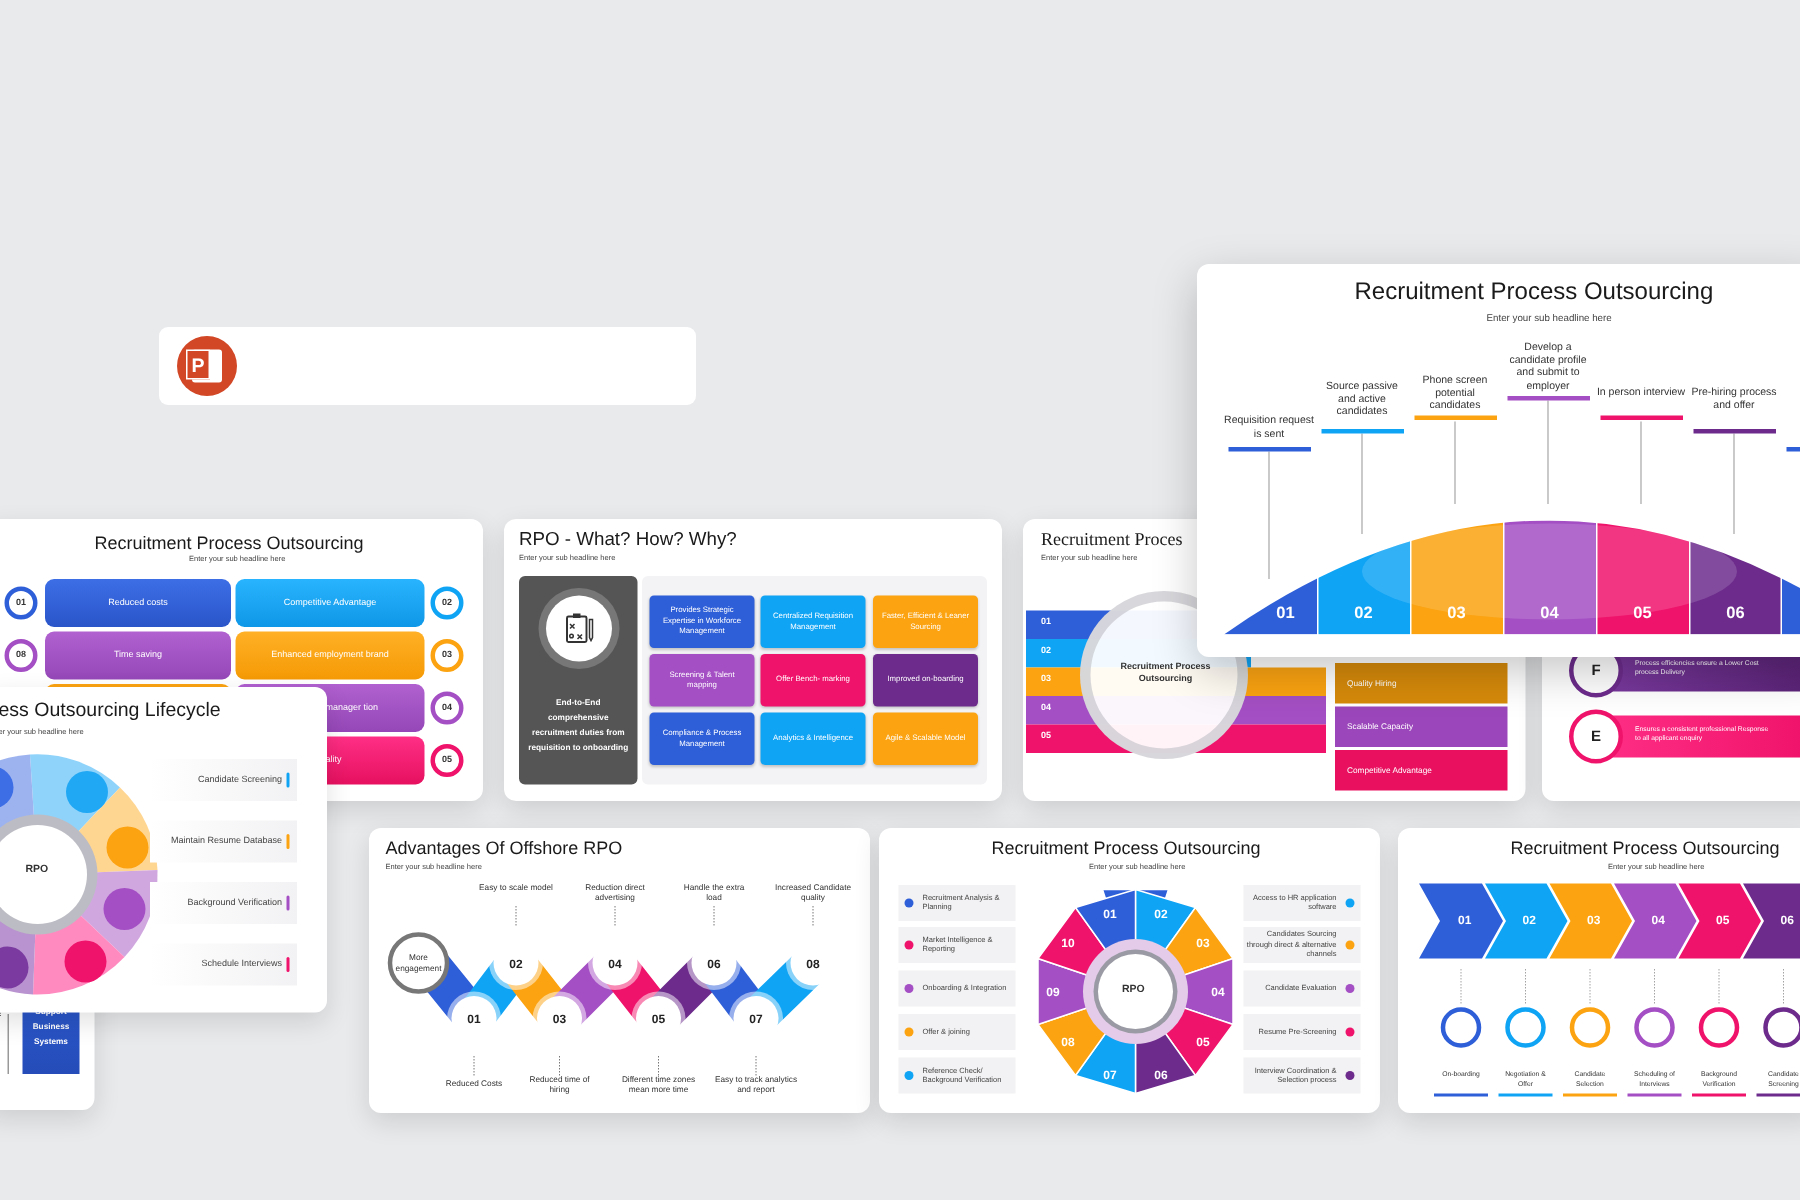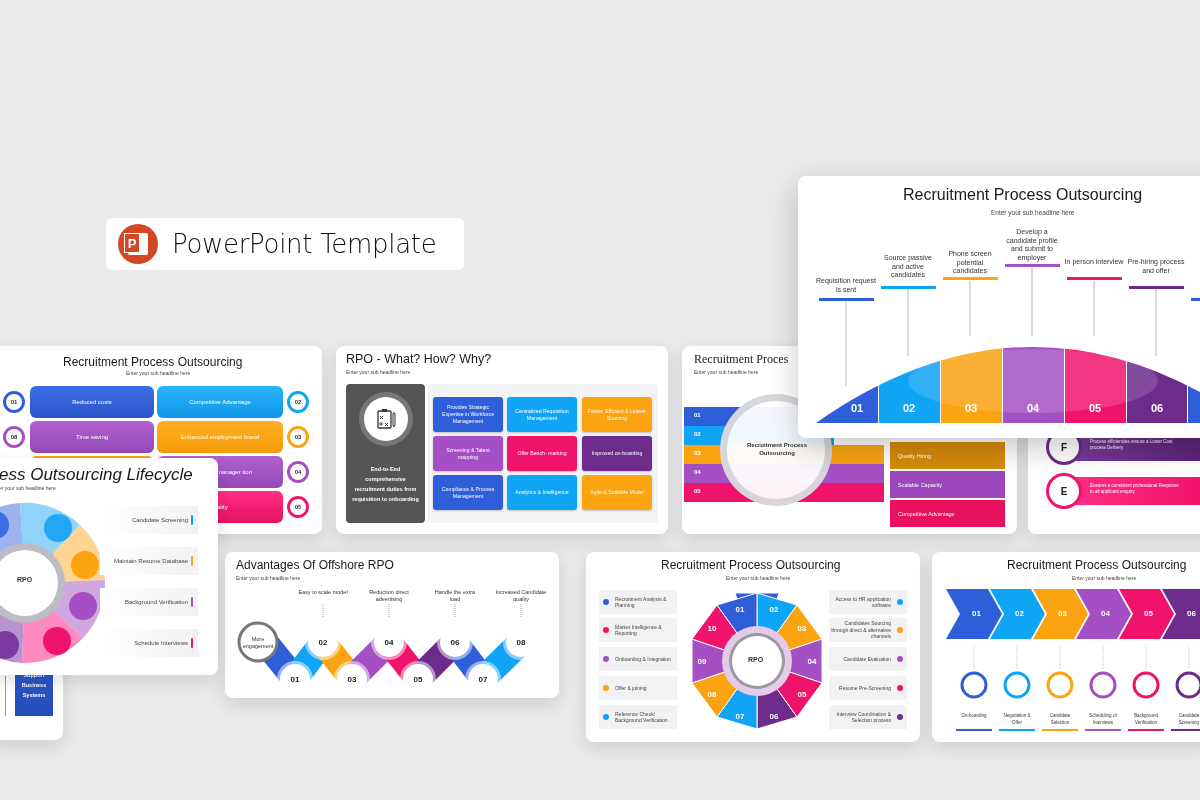--- a/index.html
+++ b/index.html
@@ -32,21 +32,21 @@
 
   
   .cardC { left: 336px; top: 346px; width: 332px; height: 188px; }
   .grid-cell { position: absolute; width: 70px; height: 35px; border-radius: 3px; color: #fff; font-size: 5.2px; text-align: center; display: flex; align-items: center; justify-content: center; padding: 3px; line-height: 7px; box-shadow: 0 1px 2px rgba(0,0,0,0.2); }
 
   
   .cardD { left: 682px; top: 346px; width: 335px; height: 188px; }
   .cardE { left: 1028px; top: 420px; width: 190px; height: 114px; }
 
   
-  .cardF { left: 225px; top: 552px; width: 334px; height: 146px; }
+  .cardF { left: 246px; top: 552px; width: 334px; height: 190px; }
   .circle-n { position: absolute; width: 30px; height: 30px; border-radius: 50%; background: #fff; font-size: 8px; font-weight: 700; display: flex; align-items: center; justify-content: center; color: #222; box-shadow: 0 0 0 3px rgba(255,255,255,0.5); }
   .lbl6 { position: absolute; font-size: 5.5px; color: #333; text-align: center; line-height: 7px; }
 
   
   .cardG { left: 586px; top: 552px; width: 334px; height: 190px; }
   .list-row { position: absolute; width: 78px; height: 24px; background: #f2f2f4; font-size: 5px; color: #444; display: flex; align-items: center; line-height: 6.5px; }
   .dot { width: 6px; height: 6px; border-radius: 50%; flex-shrink: 0; }
 
   
   .cardH { left: 932px; top: 552px; width: 280px; height: 190px; }
@@ -59,21 +59,20 @@
 </head>
 <body>
 
 <div class="hero-title">
 </div>
 <div class="badge">
   <div class="ppt-icon">
     <div class="doc"></div>
     <div class="p">P</div>
   </div>
-  <div class="badge-label">PowerPoint Template</div>
 </div>
 
 <div class="card cardA">
   <div class="card-title" style="left:73px;top:9px;">Recruitment Process Outsourcing</div>
   <div class="card-sub" style="left:136px;top:24px;">Enter your sub headline here</div>
 
   <div class="bar" style="left:40px;top:40px;width:124px;background:linear-gradient(180deg,#3d6ee6,#2a55c9);">
       <span>Reduced costs</span>
     </div>
   <div class="numc" style="left:13px;top:45px;border-color:#2f5fd8;">01</div>
@@ -103,21 +102,21 @@
   <div class="numc" style="left:297px;top:150px;border-color:#f0136b;">05</div>
 </div>
 
 <div class="card cardB2">
   <div class="txt" style="left:12px;top:28px;font-size:5px;color:#333;transform:rotate(90deg);transform-origin:left top;">Valu</div>
   <div style="position:absolute;left:15px;top:36px;width:1px;height:40px;background:#999;"></div>
   <div style="position:absolute;left:25px;top:0;width:38px;height:76px;background:linear-gradient(180deg,#2f5fd8,#254cb8);color:#fff;font-size:5.5px;font-weight:700;text-align:center;padding-top:30px;line-height:10px;padding-left:4px;padding-right:4px;">Support Business Systems</div>
 </div>
 
 <div class="card cardB">
-  <div class="card-title" style="left:9px;top:7px;font-size:17px;font-style:italic;">ess Outsourcing Lifecycle</div>
+  <div class="card-title" style="left:9px;top:7px;font-size:13px;">ess Outsourcing Lifecycle</div>
   <div class="card-sub" style="left:9px;top:27px;">er your sub headline here</div>
   <svg style="position:absolute;left:-40px;top:38px;" width="160" height="175" viewBox="0 0 160 175">
     <g transform="translate(75,87)">
       <path d="M0,0 L-5,-80 A80,80 0 0 1 55,-58 Z" fill="#8fd3fb"></path>
       <path d="M0,0 L55,-58 A80,80 0 0 1 80,-3 Z" fill="#ffd592"></path>
       <path d="M0,0 L80,-3 A80,80 0 0 1 58,55 Z" fill="#d1a7e0"></path>
       <path d="M0,0 L58,55 A80,80 0 0 1 -3,80 Z" fill="#ff8ac0"></path>
       <path d="M0,0 L-3,80 A80,80 0 0 1 -60,52 Z" fill="#b993cf"></path>
       <path d="M0,0 L-60,52 A80,80 0 0 1 -80,-5 Z" fill="#ffd08a"></path>
       <path d="M0,0 L-80,-5 A80,80 0 0 1 -5,-80 Z" fill="#9db3f0"></path>

